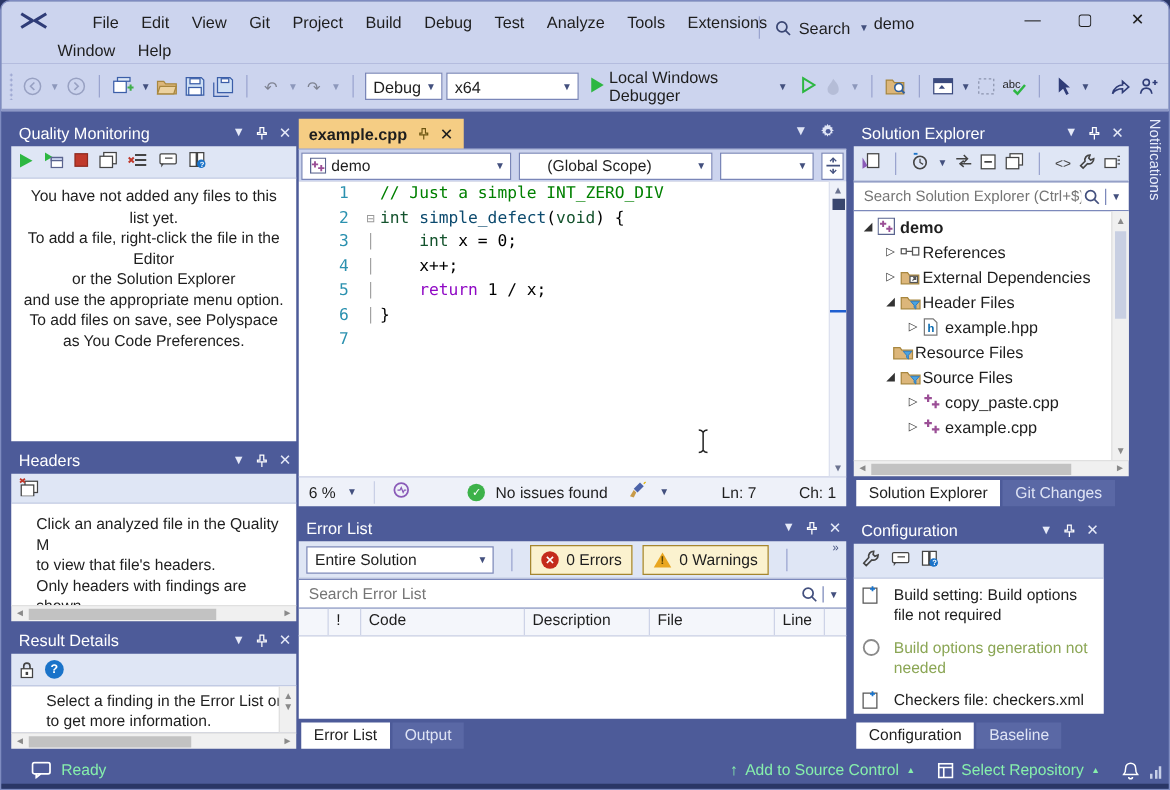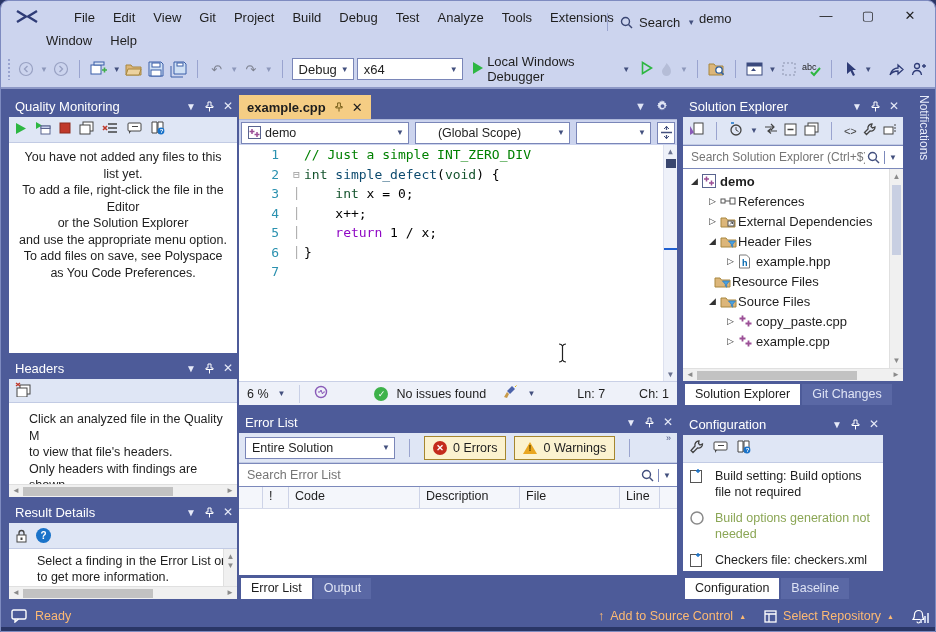--- a/index.html
+++ b/index.html
@@ -86,21 +86,21 @@
   .tr-icon { width:18px; flex:none; display:flex; align-items:center; }
   .tr-label { white-space:nowrap; overflow:hidden; }
   
   #configuration { left:682px; top:412px; width:200px; height:186px; }
   .cfg-item { display:flex; gap:8px; padding:5px 6px; font-size:12.5px; line-height:16px; align-items:flex-start; }
   .cfg-green { color:#8ba655; }
   
   #notifications-strip { position:absolute; left:908px; top:94px; width:20px; height:112px; color:#e8ecfa; }
   #notifications-strip span { display:block; transform:rotate(90deg) translate(0,-2px); transform-origin:10px 10px; white-space:nowrap; font-size:12px; }
   
-  #status-bar { position:absolute; left:0; top:604px; width:100%; height:22px; display:flex; align-items:center; color:#fdba74; font-size:12.5px; padding:0 10px; gap:8px; }
+  #status-bar { position:absolute; left:0; top:604px; width:100%; height:22px; display:flex; align-items:center; color:#86efac; font-size:12.5px; padding:0 24px; gap:8px; }
   #status-right { margin-left:auto; display:flex; align-items:center; gap:18px; }
   .sb-item { display:flex; align-items:center; gap:6px; }
   .tiny-caret { font-size:7px; }
   #bottom-strip { position:absolute; left:0; top:626px; width:100%; height:6px; background:#2a3666; }
   .lock-svg, .qcircle { flex:none; }
   .qcircle { width:15px; height:15px; border-radius:50%; background:#1a73c9; color:#fff; font-size:10px; font-weight:bold; display:flex; align-items:center; justify-content:center; }
   .green-check { width:14px; height:14px; border-radius:50%; background:#3db24a; color:#fff; font-size:9px; display:flex; align-items:center; justify-content:center; }
 </style>
 </head>
 <body>

